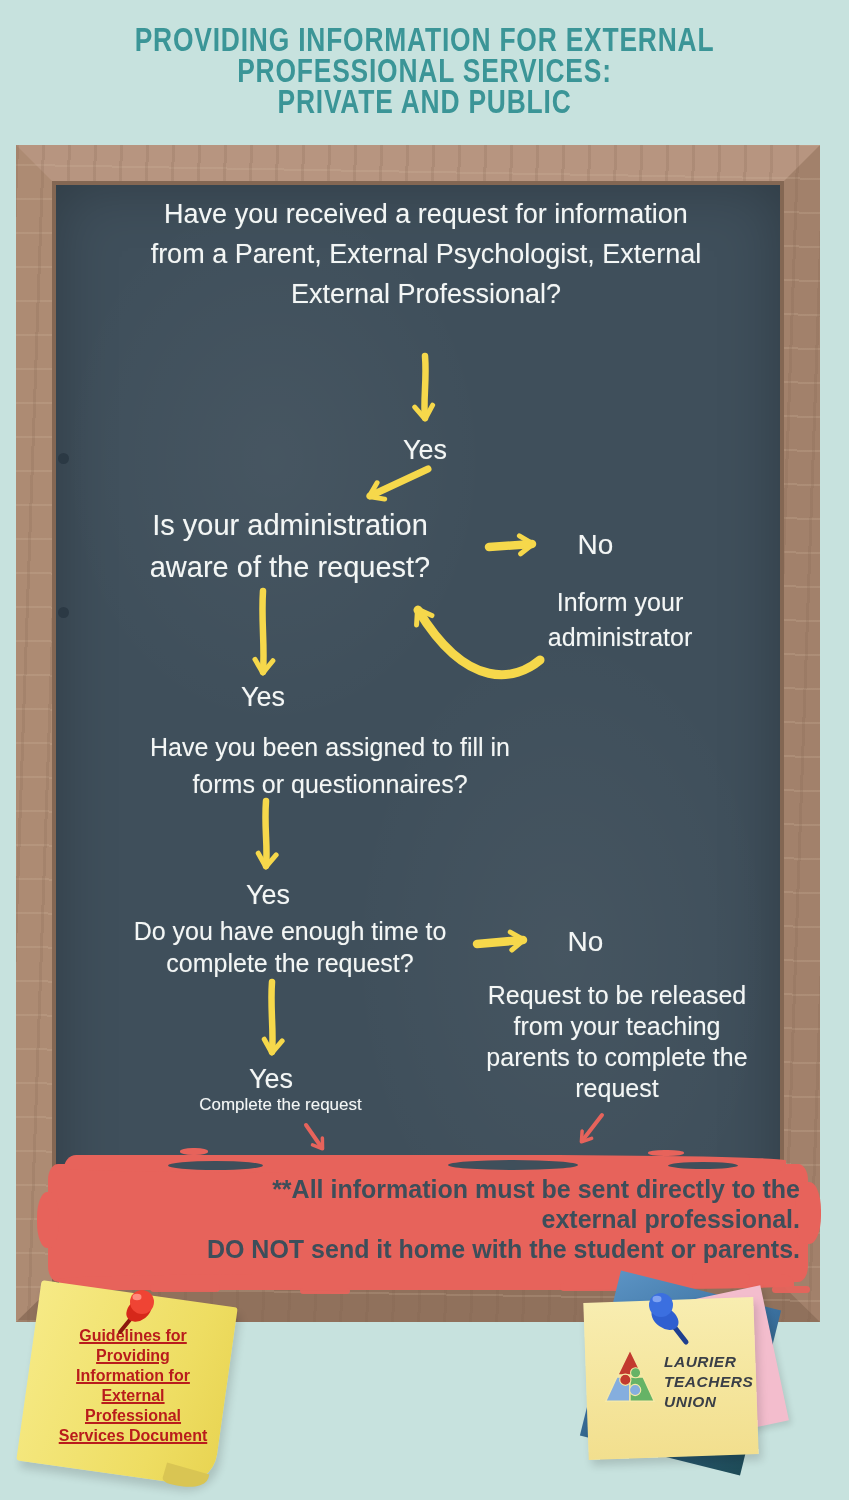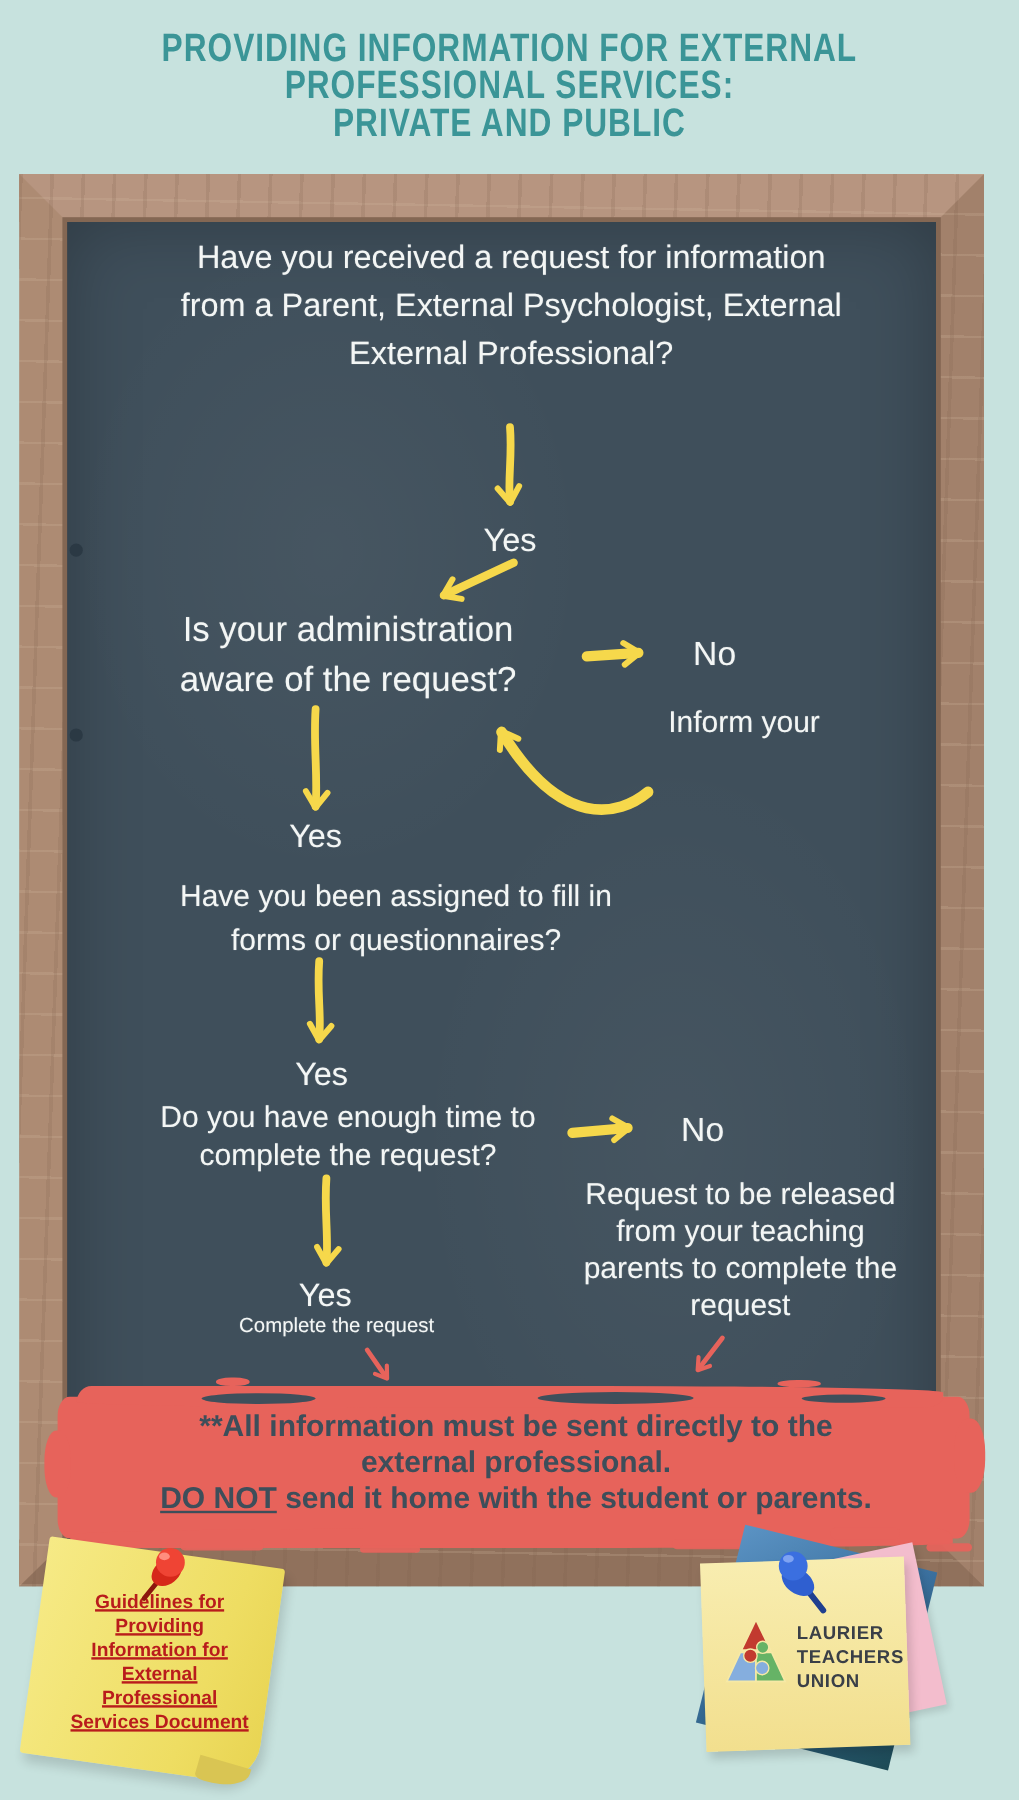--- a/index.html
+++ b/index.html
@@ -45,22 +45,22 @@
   .banner{position:absolute;left:48px;top:1164px;width:760px;height:118px;background:#e7635b;
           border-radius:10px/16px;z-index:3;}
   .banner::before{content:'';position:absolute;left:16px;right:22px;top:-9px;height:18px;background:#e7635b;
           border-radius:14px 45% 18px 50% / 85% 35% 60% 30%;}
   .banner::after{content:'';position:absolute;left:10px;right:14px;bottom:-8px;height:16px;background:#e7635b;
           border-radius:40% 16px 55% 20px / 40% 70% 30% 80%;}
   .notch{position:absolute;background:#3f4f5b;border-radius:50%;}
   .rsplat{position:absolute;background:#e7635b;border-radius:45%;}
   .banner-text{position:absolute;left:60px;top:1174px;width:740px;text-align:center;z-index:6;
           color:#3d4e5a;font-weight:bold;font-size:25px;line-height:30px;}
-  .banner-text div{white-space:nowrap;}
-  .u{text-decoration:underline;margin-top:32px;}
+  .banner-text div{white-space:nowrap;text-align:right;}
+  .u{margin-top:32px;}
   .framesplat{position:absolute;background:#e7635b;opacity:.92;border-radius:5px;z-index:4;}
   
   .arrows{position:absolute;left:0;top:0;z-index:6;pointer-events:none;}
   
   .note-left{position:absolute;left:28px;top:1293px;width:198px;height:182px;
         background:linear-gradient(105deg,#f6ea86,#eedd62 70%,#e8d452);transform:rotate(8deg);
         border-radius:3px 3px 34px 3px;box-shadow:4px 7px 9px rgba(0,0,0,.14);z-index:8;}
   .note-left::after{content:'';position:absolute;right:6px;bottom:-4px;width:44px;height:20px;
         background:#d9c553;border-radius:0 0 80% 20%;transform:rotate(8deg);}
   .link-block{position:absolute;left:42px;top:1326px;width:182px;text-align:center;z-index:9;
@@ -69,21 +69,21 @@
   .note-blue{position:absolute;left:598px;top:1288px;width:165px;height:170px;
         background:linear-gradient(140deg,#5b93c4 0%,#3a6f9d 45%,#1d4a55 100%);
         transform:rotate(14deg);z-index:8;}
   .note-pink{position:absolute;left:648px;top:1297px;width:128px;height:138px;background:#f3bdcd;
         transform:rotate(-12deg);z-index:8;box-shadow:2px 4px 6px rgba(0,0,0,.12);}
   .note-yellow2{position:absolute;left:586px;top:1300px;width:170px;height:157px;
         background:linear-gradient(180deg,#f8edb0,#f2df8e);transform:rotate(-2deg);
         box-shadow:3px 6px 8px rgba(0,0,0,.15);z-index:9;}
   .union-text{position:absolute;left:664px;top:1352px;z-index:10;color:#3a3f47;font-weight:bold;
         font-size:15.5px;line-height:20px;letter-spacing:.5px;}
-  .union-text div{white-space:nowrap;}
+  .union-text div{white-space:nowrap;font-style:italic;}
   .logo{position:absolute;left:602px;top:1347px;z-index:10;}
   .pin{position:absolute;z-index:11;}
 </style>
 </head>
 <body>
 
 <div class="canvas">
 
   <div class="title">
     <div class="tline">PROVIDING INFORMATION FOR EXTERNAL</div>
@@ -105,20 +105,21 @@
 
   <div class="chalk yes1">Yes</div>
 
   <div class="chalk q2">
     <div>Is your administration</div>
     <div>aware of the request?</div>
   </div>
   <div class="chalk no1">No</div>
   <div class="chalk no1a">
     <div>Inform your</div>
+    <div>administrator</div>
   </div>
 
   <div class="chalk yes2">Yes</div>
 
   <div class="chalk q3">
     <div>Have you been assigned to fill in</div>
     <div>forms or questionnaires?</div>
   </div>
 
   <div class="chalk yes3">Yes</div>

